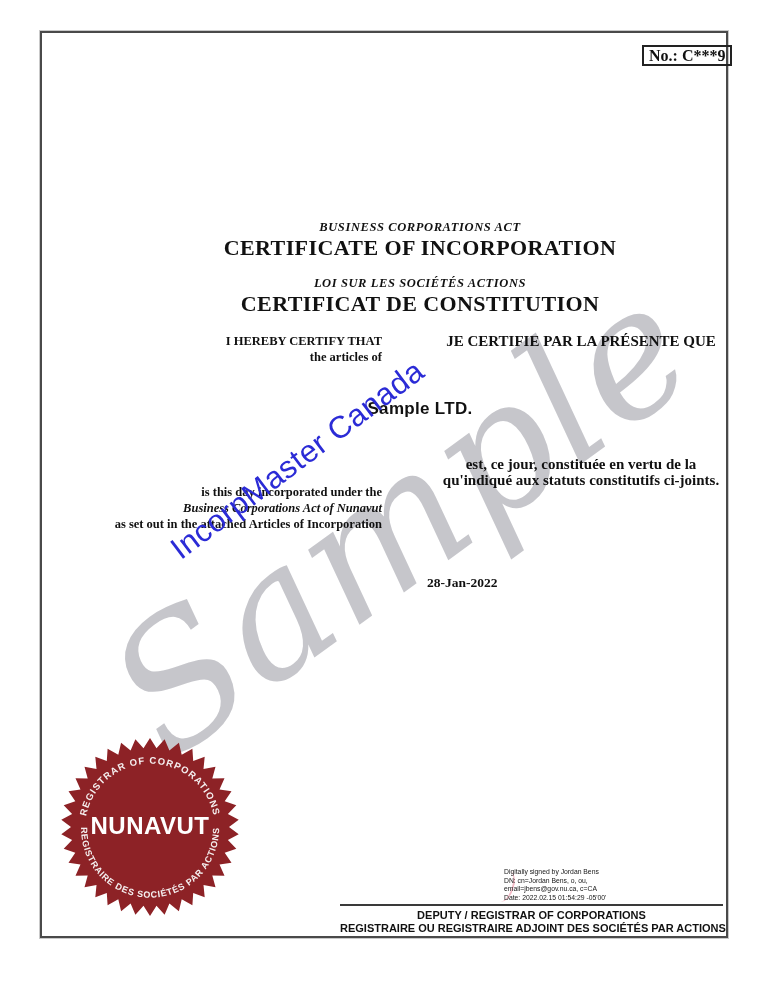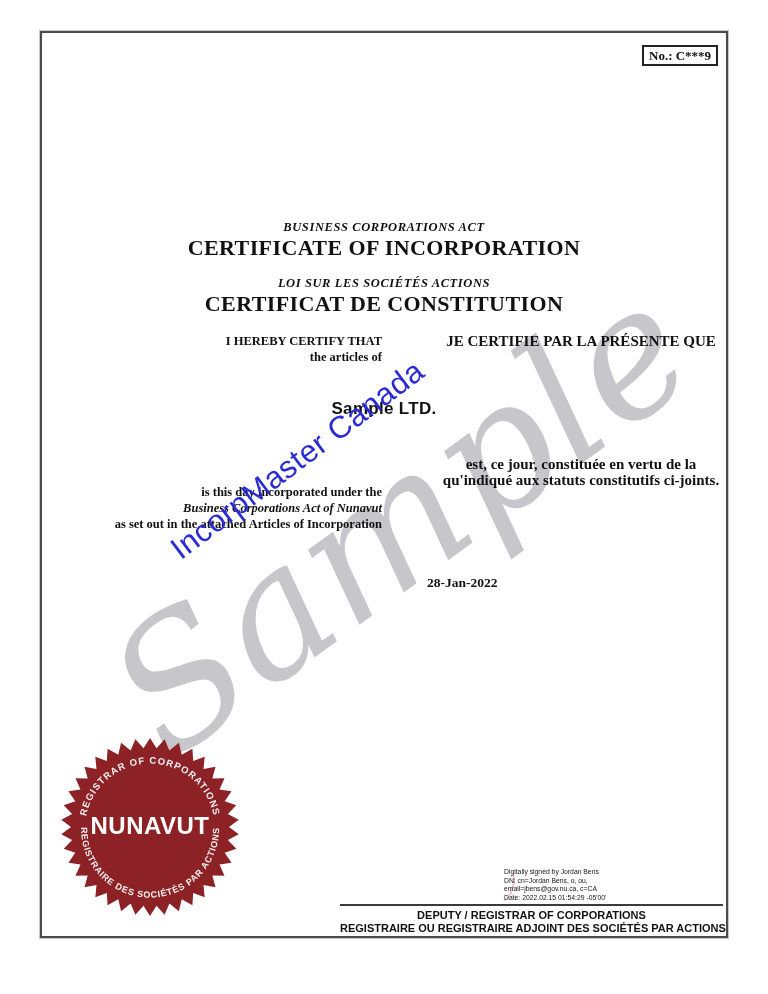--- a/index.html
+++ b/index.html
@@ -14,22 +14,22 @@
              font-family:"DejaVu Serif",serif;font-style:italic;font-size:175px;
              color:rgba(152,152,160,0.55);white-space:nowrap;}
   .wm-brand{position:absolute;left:130px;top:355px;width:335px;height:210px;
             display:flex;align-items:center;justify-content:center;
             transform:rotate(-37deg);z-index:3;pointer-events:none;
             font-family:"Liberation Sans",sans-serif;font-weight:500;font-size:31px;
             letter-spacing:0.5px;white-space:nowrap;}
   
   .layer{position:absolute;z-index:2;}
   .num-box{left:642px;top:45px;border:2px solid #222;padding:0px 5px;
-           font-weight:bold;font-size:13px;line-height:17px;}
-  .centered{left:40px;width:688px;text-align:center;}
+           font-weight:bold;font-size:16px;line-height:17px;}
+  .centered{left:40px;width:688px;text-align:center;padding-left:36px;}
   .t-act{font-weight:bold;font-style:italic;font-size:12.5px;letter-spacing:0.6px;}
   .t-cert{font-weight:bold;font-size:22px;letter-spacing:0.4px;}
   .col-en{left:42px;width:324px;text-align:right;font-weight:bold;font-size:12.5px;line-height:16px;margin-left:16px;}
   .col-fr{left:435px;width:292px;text-align:center;font-weight:bold;font-size:15px;line-height:16px;}
   .company{top:399px;font-family:"Liberation Sans",sans-serif;font-weight:bold;font-size:17px;letter-spacing:0.3px;}
   .date-labels{left:42px;width:315px;text-align:right;top:568px;font-weight:bold;font-size:13px;line-height:16px;}
   .date-value{left:427px;top:575px;font-weight:bold;font-size:13.5px;}
   .italic{font-style:italic;}
   
   .seal{left:60px;top:737px;width:180px;height:180px;}

